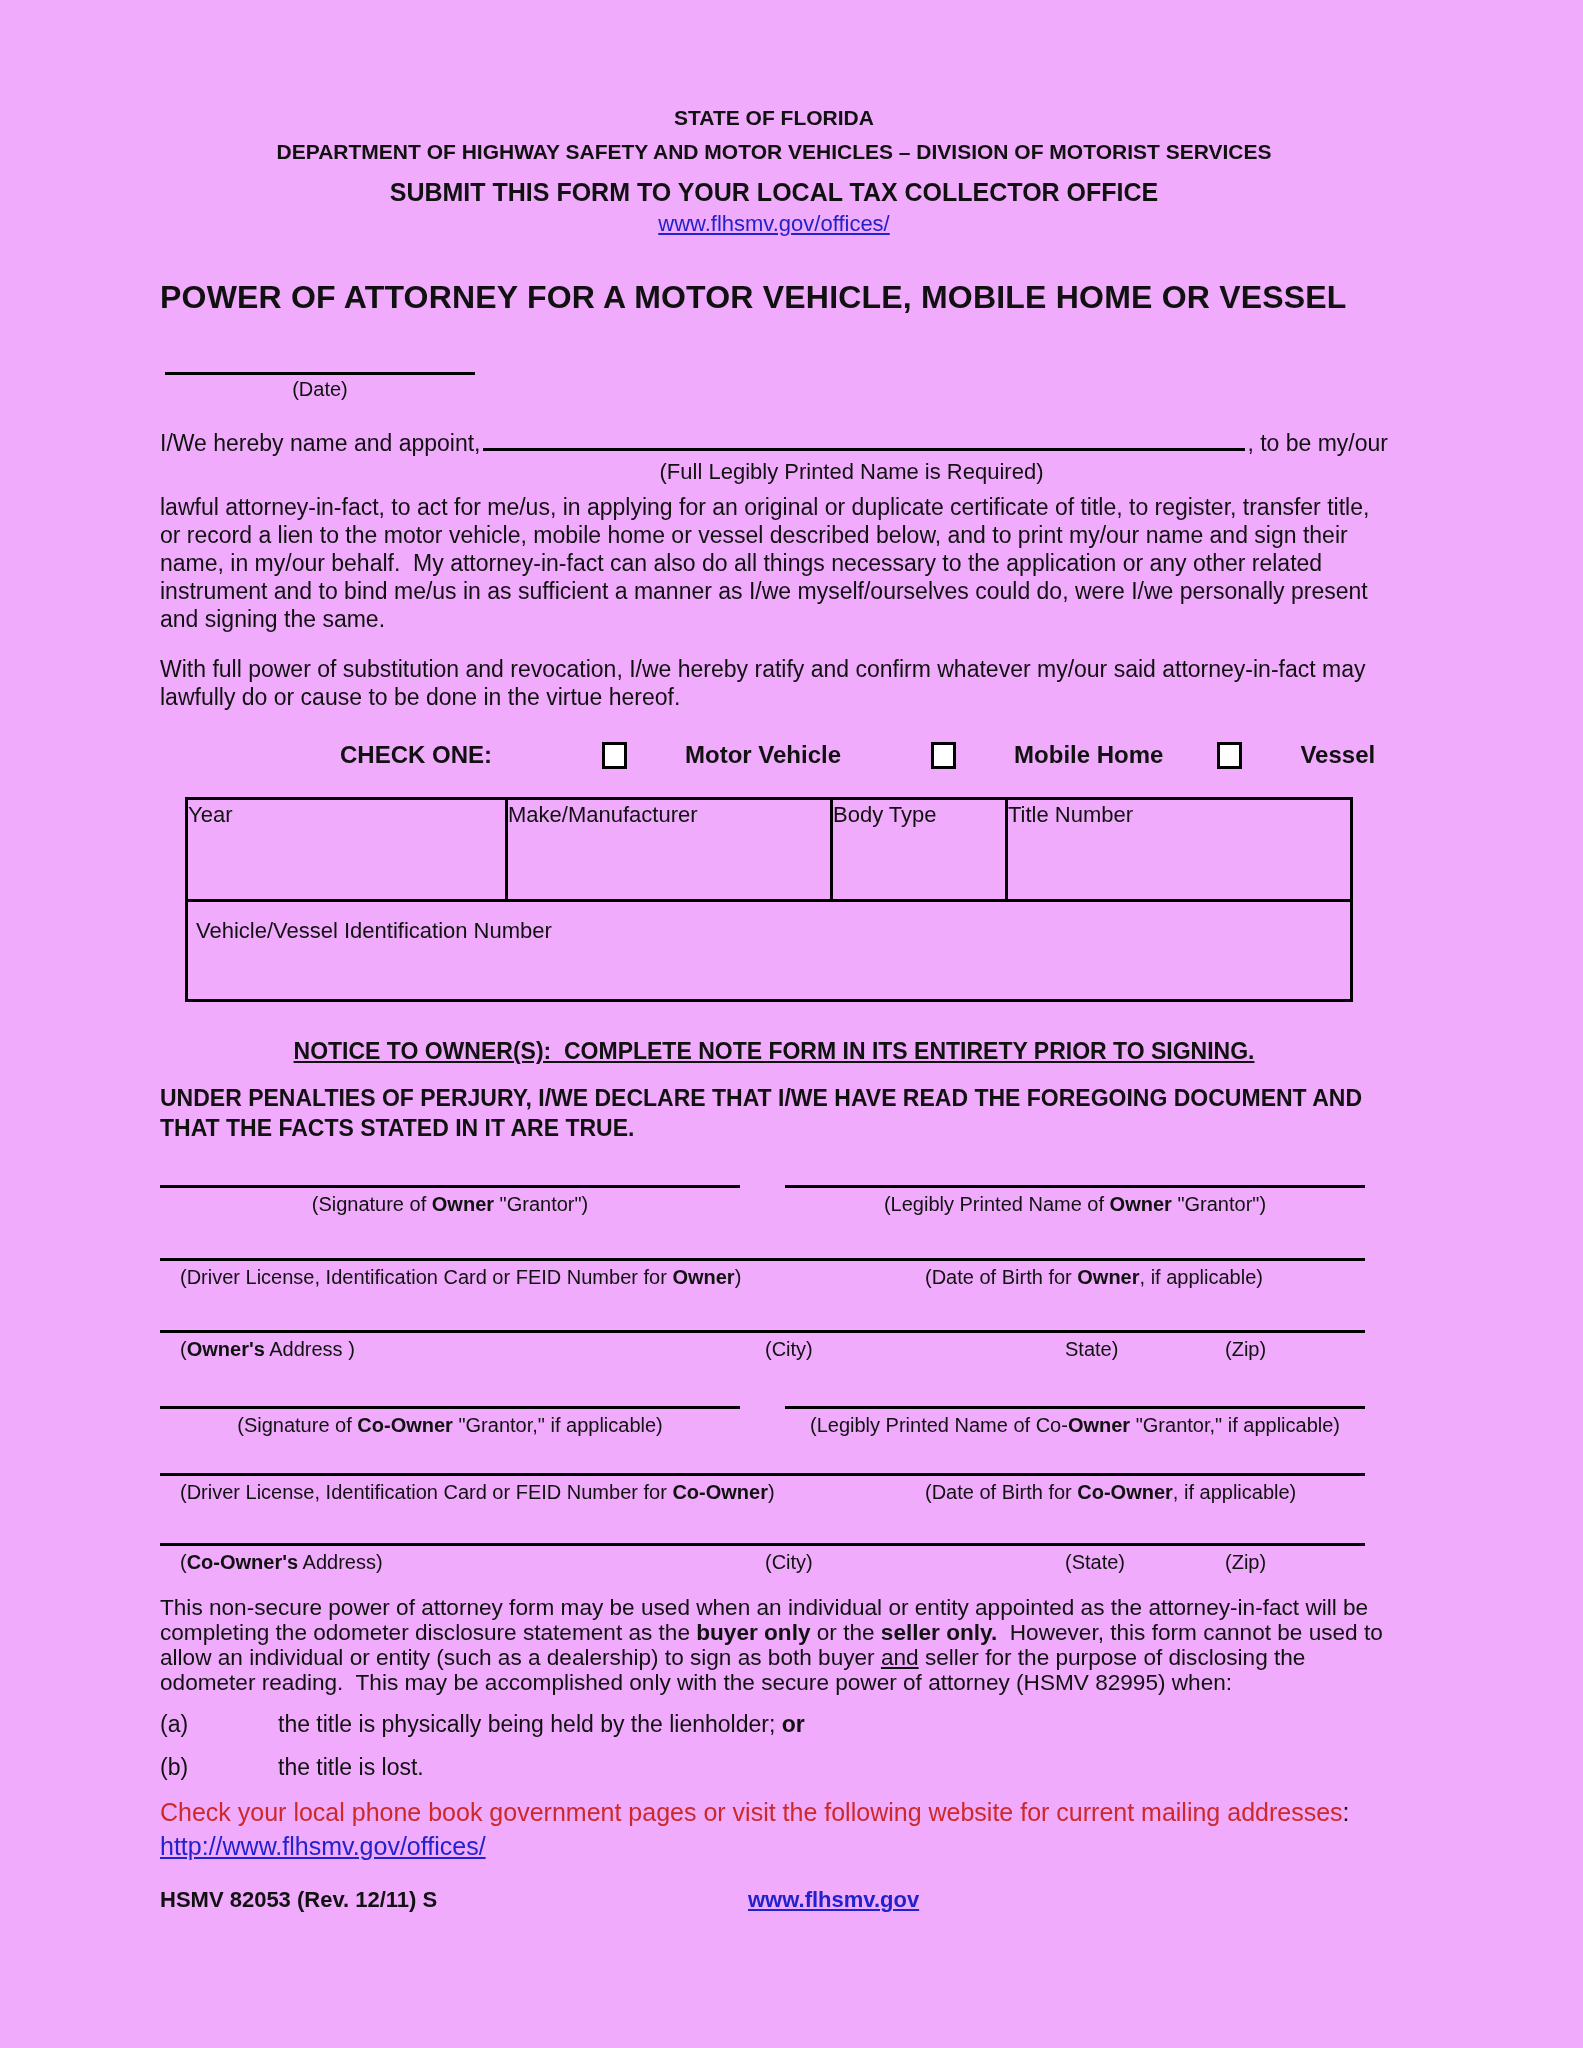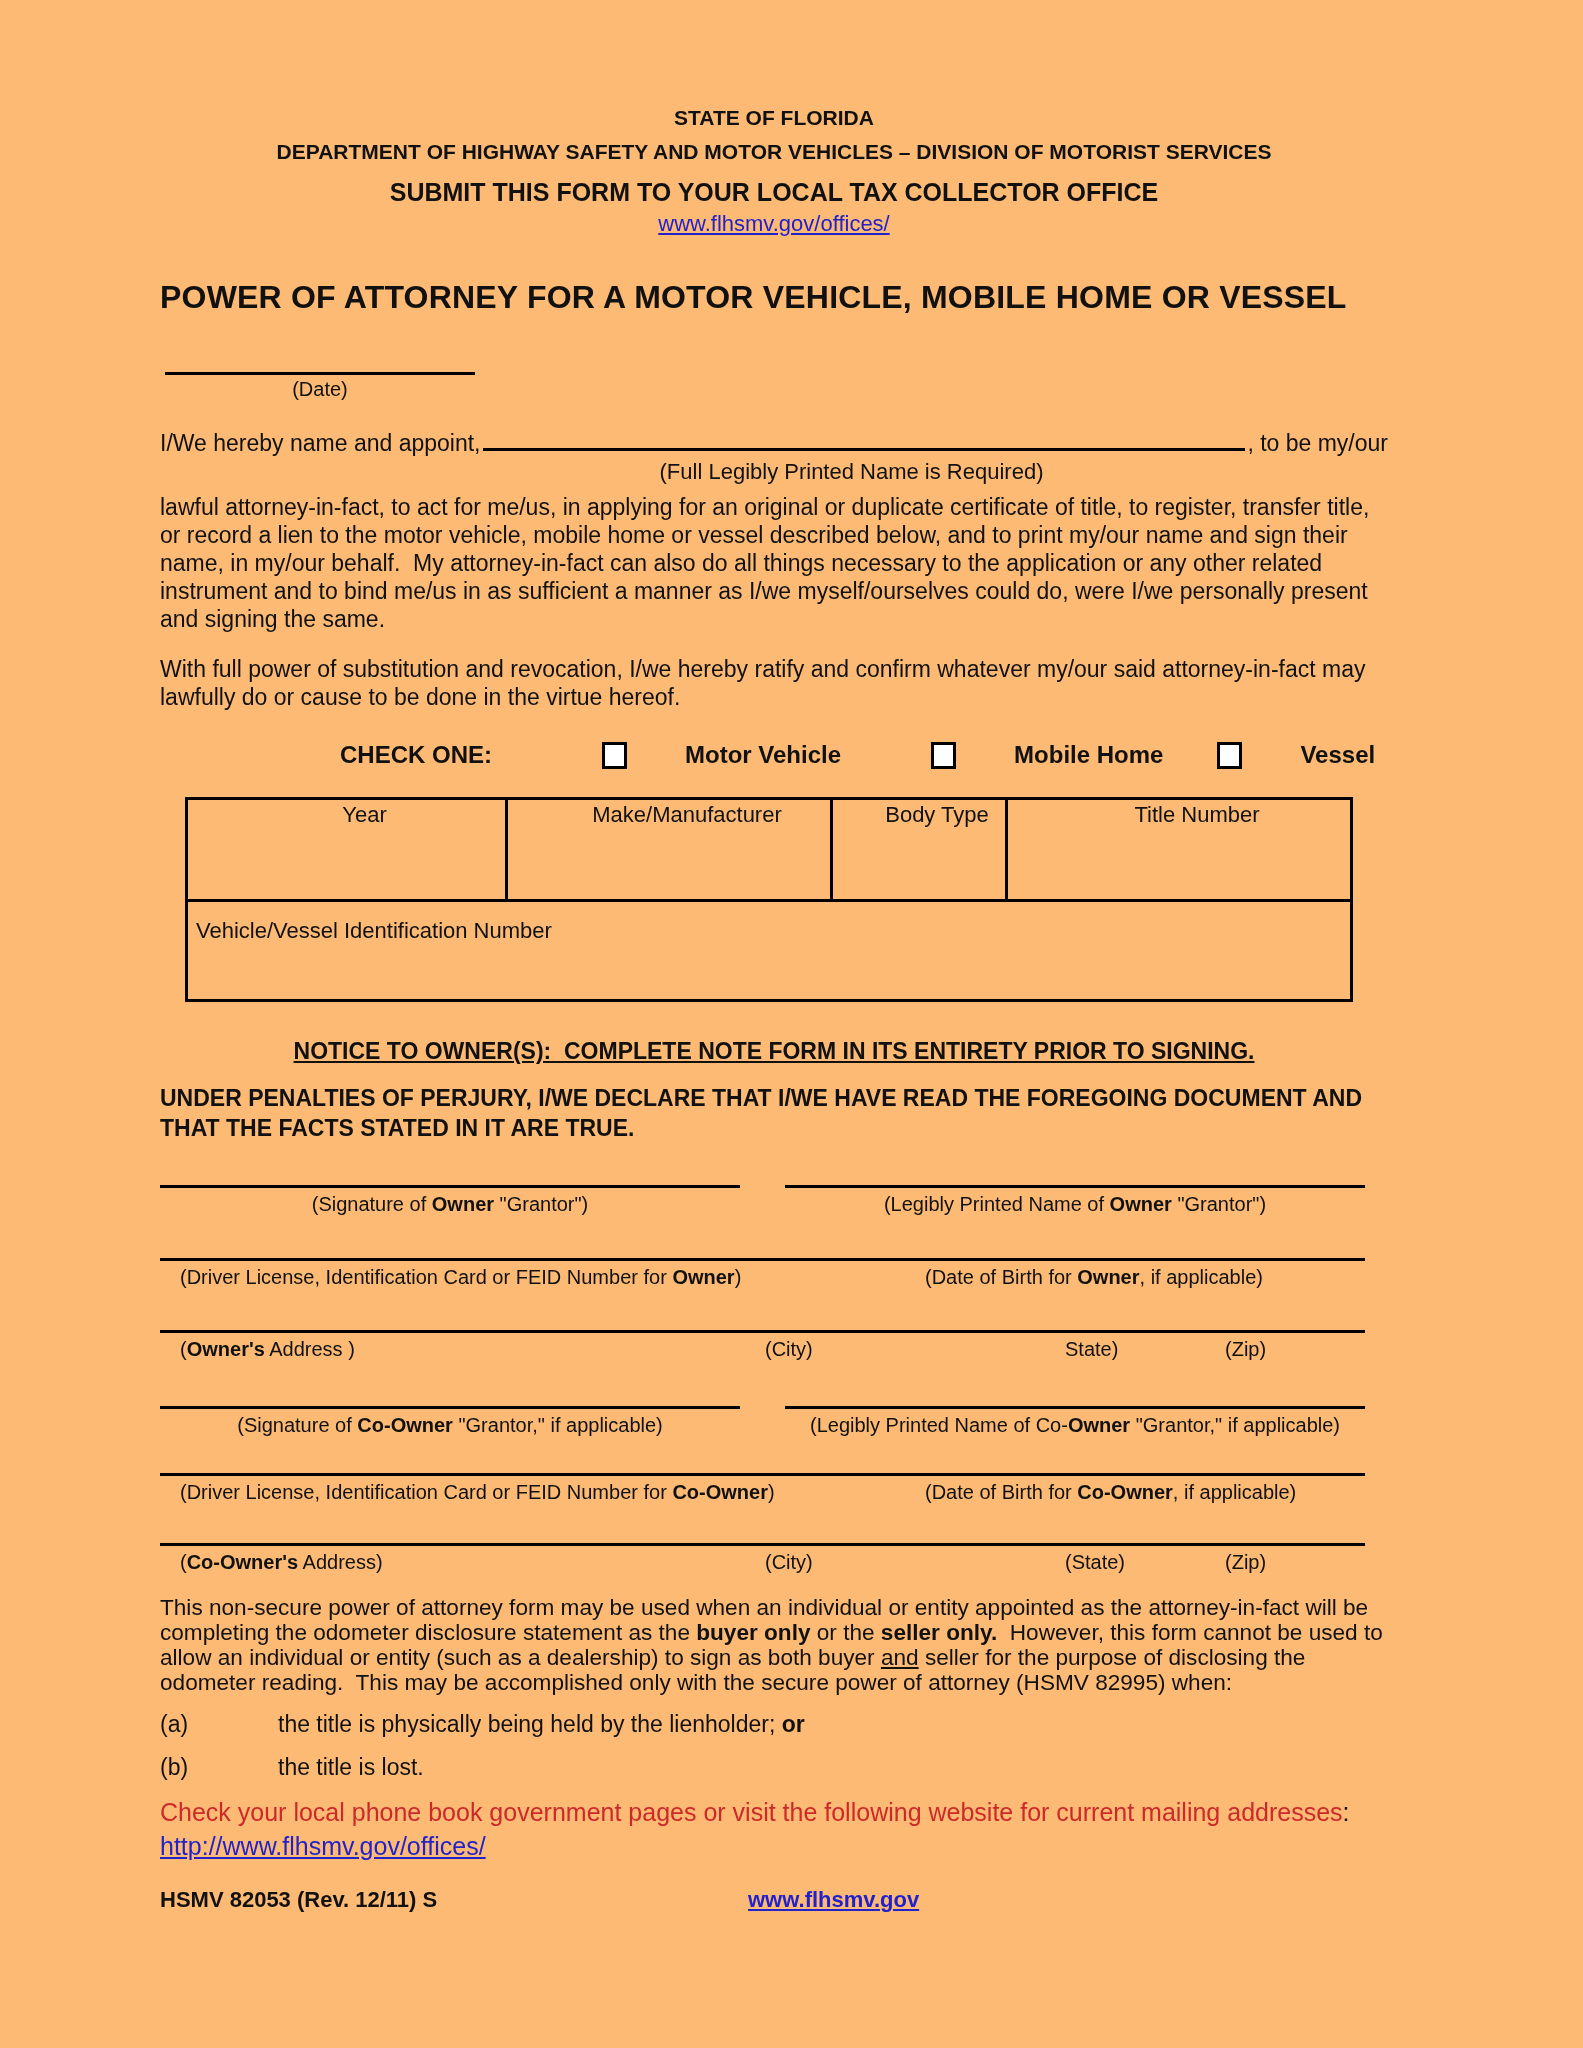--- a/index.html
+++ b/index.html
@@ -1,19 +1,19 @@
 <!DOCTYPE html>
 <html style="--link_blue: #2222CC; --notice_red: #CC2A2A;"><head>
 <meta charset="utf-8">
 <style>
   :root { --link_blue:#2222CC; --notice_red:#CC2A2A; --ink:#111; }
   * { margin:0; padding:0; box-sizing:border-box; }
   body { background:#fff; }
   .page {
-    position:relative; width:1583px; height:2048px; background:#fdba74;
+    position:relative; width:1583px; height:2048px; background:#f0abfc;
     font-family:"Liberation Sans", sans-serif; color:var(--ink); overflow:hidden;
   }
   .content { padding:106px 195px 0 160px; }
   .pre { white-space:pre-wrap; }
 
   
   .hdr { text-align:center; }
   .hdr-state { font-size:21px; font-weight:700; }
   .hdr-dept  { font-size:21px; font-weight:700; margin-top:10px; }
   .hdr-submit{ font-size:25px; font-weight:700; margin-top:14px; }
@@ -36,21 +36,21 @@
   
   .check-row { display:flex; align-items:center; margin-top:30px; font-size:24px; font-weight:700; }
   .check-label { margin-left:180px; }
   .check-opt { display:flex; align-items:center;gap:47px; }
   .checkbox { width:25px; height:27px; border:3px solid #000; background:#fff; margin-right:11px; display:inline-block; cursor:pointer; }
   .opt1 { margin-left:110px; } .opt2 { margin-left:90px; } .opt3 { margin-left:54px; }
 
   
   .veh-table { border-collapse:collapse; margin-top:28px; margin-left:25px; width:1165px; table-layout:fixed; }
   .veh-table, .veh-table td { border:3px solid #000; }
-  .veh-table td.hd { height:102px; vertical-align:top; text-align:center; font-size:22px; padding-top:2px;padding-left:36px; }
+  .veh-table td.hd { height:102px; vertical-align:top; font-size:22px; padding-top:2px; }
   .veh-table td.vin { height:100px; vertical-align:top; text-align:left; font-size:22px; padding:16px 8px; }
 
   .notice-heading { text-align:center; font-size:23px; font-weight:700; text-decoration:underline; margin-top:36px; }
   .perjury { font-size:23px; font-weight:700; line-height:30px; margin-top:18px; }
 
   
   .sig { width:1205px; }
   .sig-row { display:flex; }
   .sig-row .half { width:580px; }
   .sig-row .gap { width:45px; }

